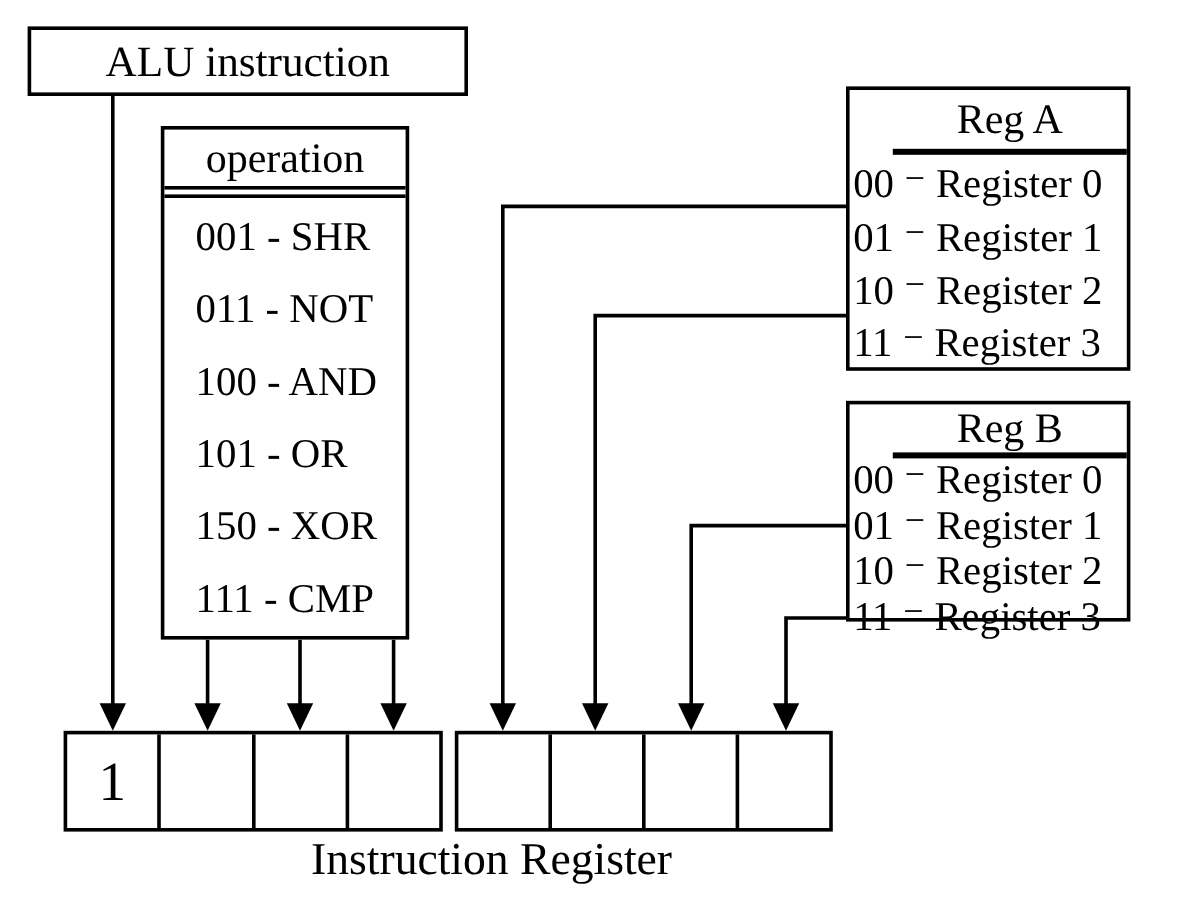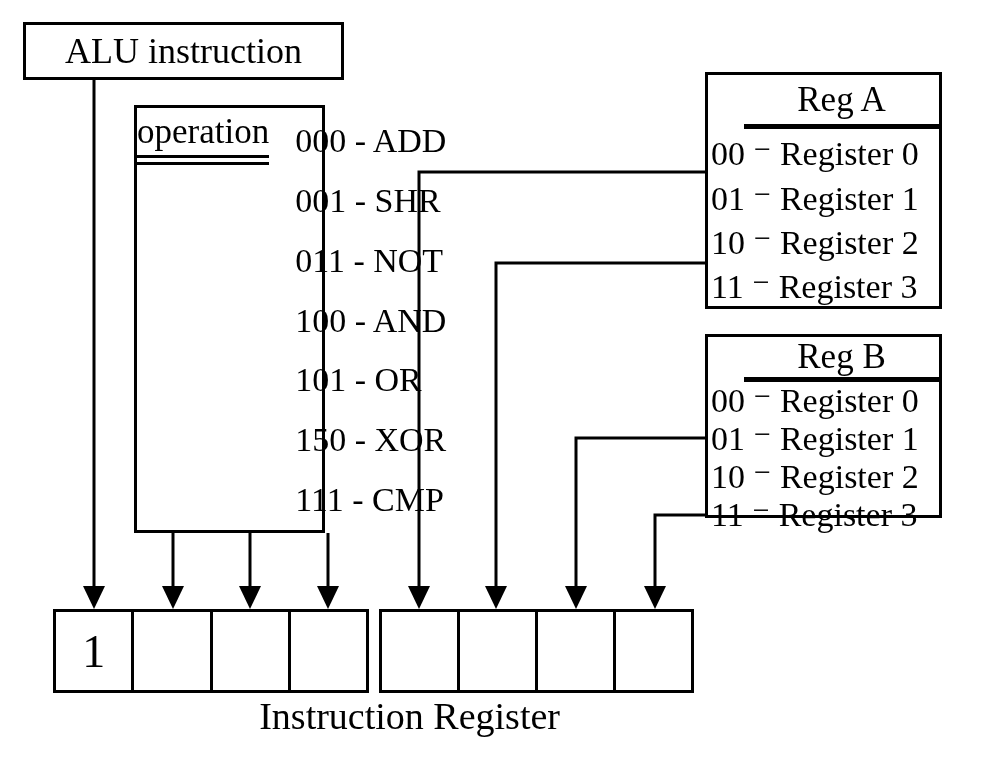--- a/index.html
+++ b/index.html
@@ -17,28 +17,28 @@
     overflow: hidden;
   }
   .box {
     position: absolute;
     box-sizing: border-box;
     border: 3px solid #000;
     background: #fff;
   }
   
   .alu-box {
-    left: 23px; top: 22px; width: 321px; height: 58px;
+    left: 23px; top: 22px; width: 367px; height: 58px;
     display: flex; align-items: center; justify-content: center;
     font-size: 36px;
   }
   
   .op-box {
-    left: 134px; top: 105px; width: 191px; height: 428px;
-    display: flex; flex-direction: row;
+    left: 134px; top: 105px; width: 207px; height: 428px;
+    display: flex; flex-direction: column;
   }
   .op-header {
     height: 47px;
     border-bottom: 10px double #000;
     display: flex; align-items: center; justify-content: center;
     font-size: 35px;
   }
   .op-rows {
     flex: 1;
     display: flex; flex-direction: column;
@@ -145,21 +145,20 @@
 
   <div class="box alu-box">
     <span>ALU instruction</span>
   </div>
 
   <div class="box op-box">
     <div class="op-header">
       <span>operation</span>
     </div>
     <div class="op-rows">
-      <div class="op-row">000 - ADD</div>
       <div class="op-row">001 - SHR</div>
       <div class="op-row">011 - NOT</div>
       <div class="op-row">100 - AND</div>
       <div class="op-row">101 - OR</div>
       <div class="op-row">150 - XOR</div>
       <div class="op-row">111 - CMP</div>
     </div>
   </div>
 
   <div class="box reg-box reg-a-box">

